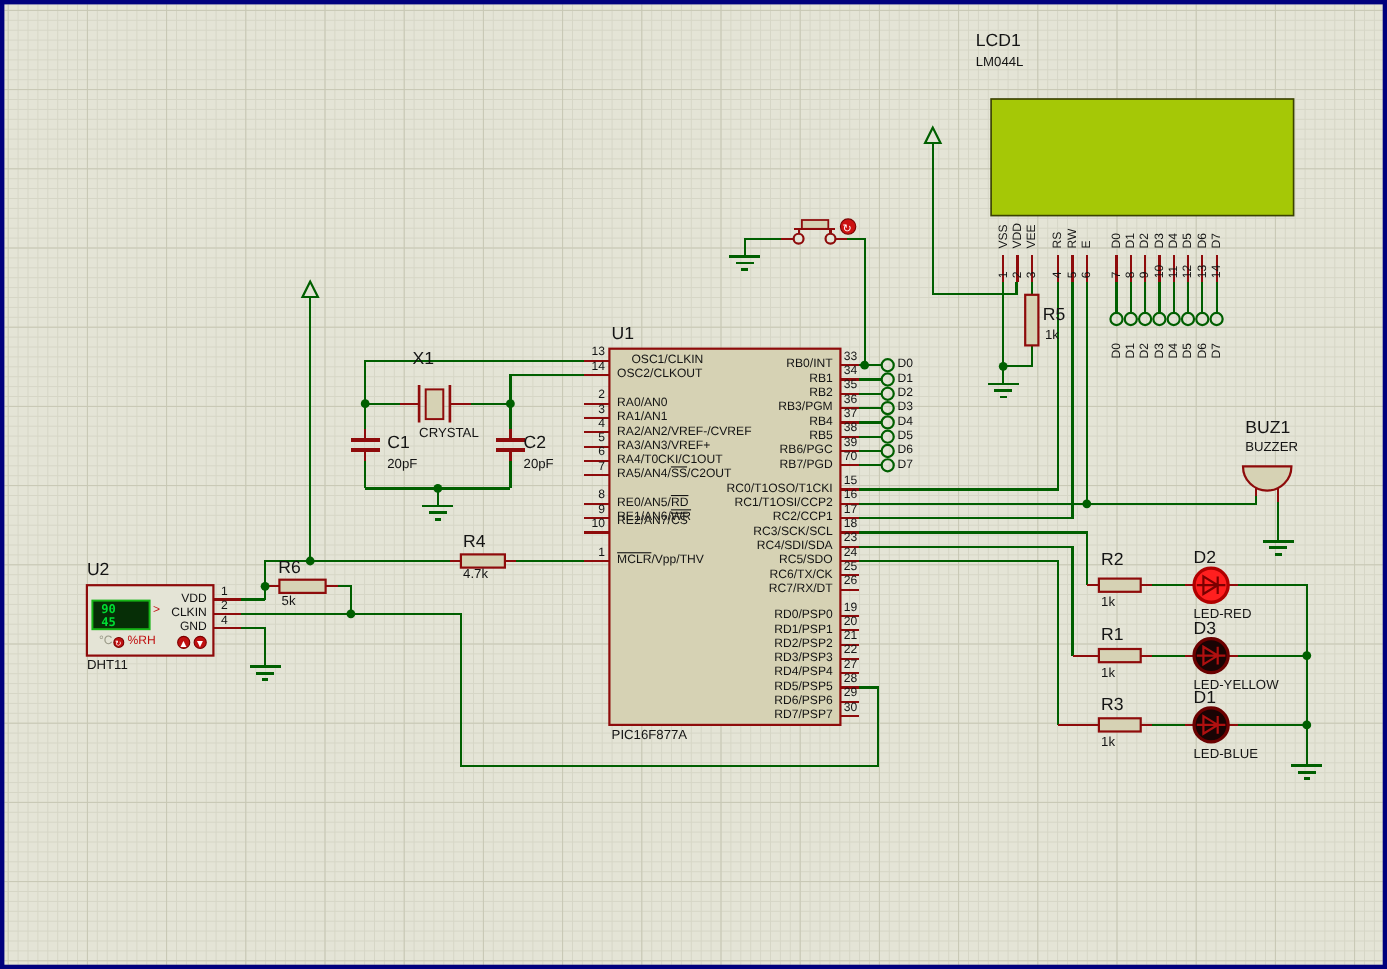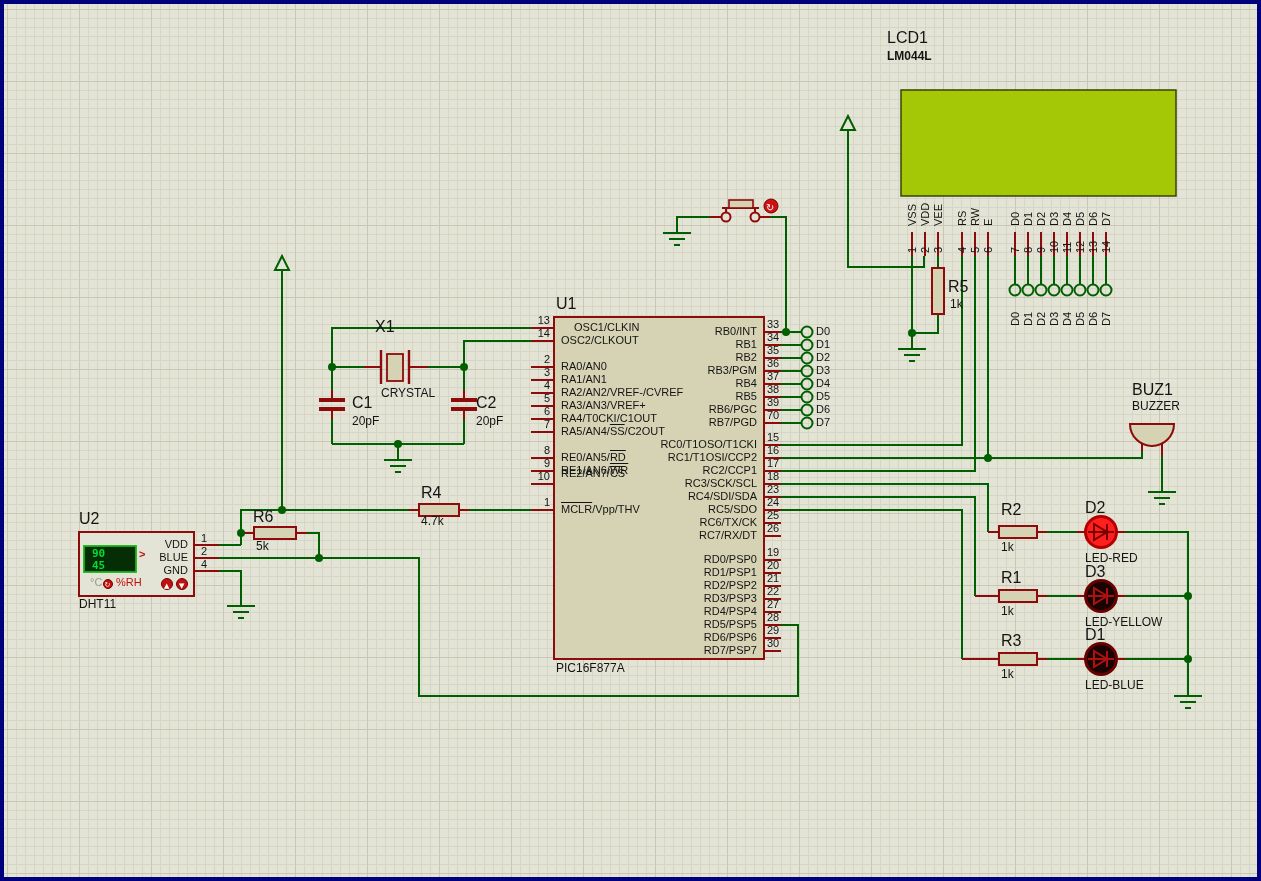--- a/index.html
+++ b/index.html
@@ -13,21 +13,21 @@
       linear-gradient(90deg,#c7c7b4 1px, transparent 1px),
       linear-gradient(#d6d6c6 1px, transparent 1px),
       linear-gradient(90deg,#d6d6c6 1px, transparent 1px);
     background-size:72px 72px,72px 72px,9px 9px,9px 9px;
     background-position:3px 5px,3px 5px,3px 5px,3px 5px;
   }
   svg{position:absolute;left:0;top:0;}
   .t{position:absolute;font:11px "Liberation Sans",sans-serif;color:#141414;white-space:nowrap;line-height:13px;}
   .ref{font-size:16px;line-height:17px;}
   .val{font-size:12px;line-height:13px;}
-  .b{font-weight:bold;}
+  .b{font-weight:normal;}
   .rt{text-align:right;}
   .vt{transform:rotate(-90deg);transform-origin:0 0;}
   .ov{text-decoration:overline;}
   .grn{color:#00dd33;font-weight:bold;font-family:"DejaVu Sans Mono",monospace;}
   .red{color:#c01010;}
   .gray{color:#9a9a88;}
 </style>
 </head>
 <body>
 
@@ -213,21 +213,21 @@
 
 <div class="t grn" style="left:88px;top:543px">90</div>
 <div class="t grn" style="left:88px;top:555px">45</div>
 <div class="t red b" style="left:135px;top:544px">&gt;</div>
 <div class="t gray" style="left:86px;top:572px">°C</div>
 <div class="t red" style="left:112px;top:572px">%RH</div>
 <div class="t" style="left:197px;top:528px">1</div>
 <div class="t" style="left:197px;top:541px">2</div>
 <div class="t" style="left:197px;top:554px">4</div>
 <div class="t rt" style="left:120px;top:534px;width:64px">VDD</div>
-<div class="t rt" style="left:120px;top:547px;width:64px">BLUE</div>
+<div class="t rt" style="left:120px;top:547px;width:64px">CLKIN</div>
 <div class="t rt" style="left:120px;top:560px;width:64px">GND</div>
 
 <div class="t" style="left:570px;top:317px"><span>OSC1/CLKIN</span></div>
 <div class="t" style="left:557px;top:330px"><span>OSC2/CLKOUT</span></div>
 <div class="t" style="left:557px;top:356px"><span>RA0/AN0</span></div>
 <div class="t" style="left:557px;top:369px"><span>RA1/AN1</span></div>
 <div class="t" style="left:557px;top:382px"><span>RA2/AN2/VREF-/CVREF</span></div>
 <div class="t" style="left:557px;top:395px"><span>RA3/AN3/VREF+</span></div>
 <div class="t" style="left:557px;top:408px"><span>RA4/T0CKI/C1OUT</span></div>
 <div class="t" style="left:557px;top:421px"><span>RA5/AN4/</span><span class="ov">SS</span><span>/C2OUT</span></div>

